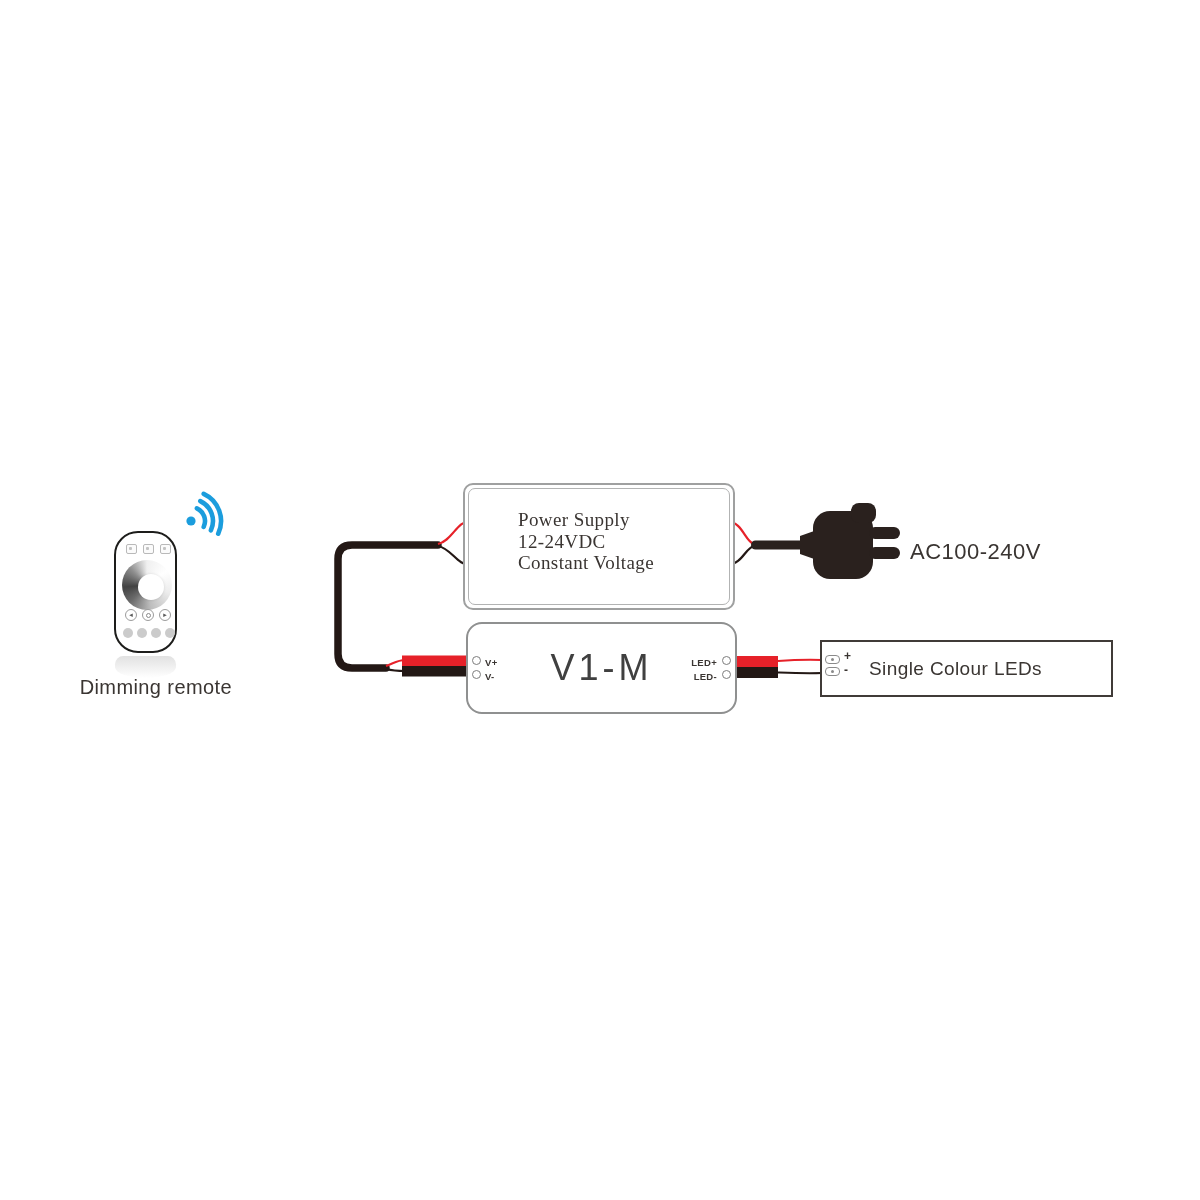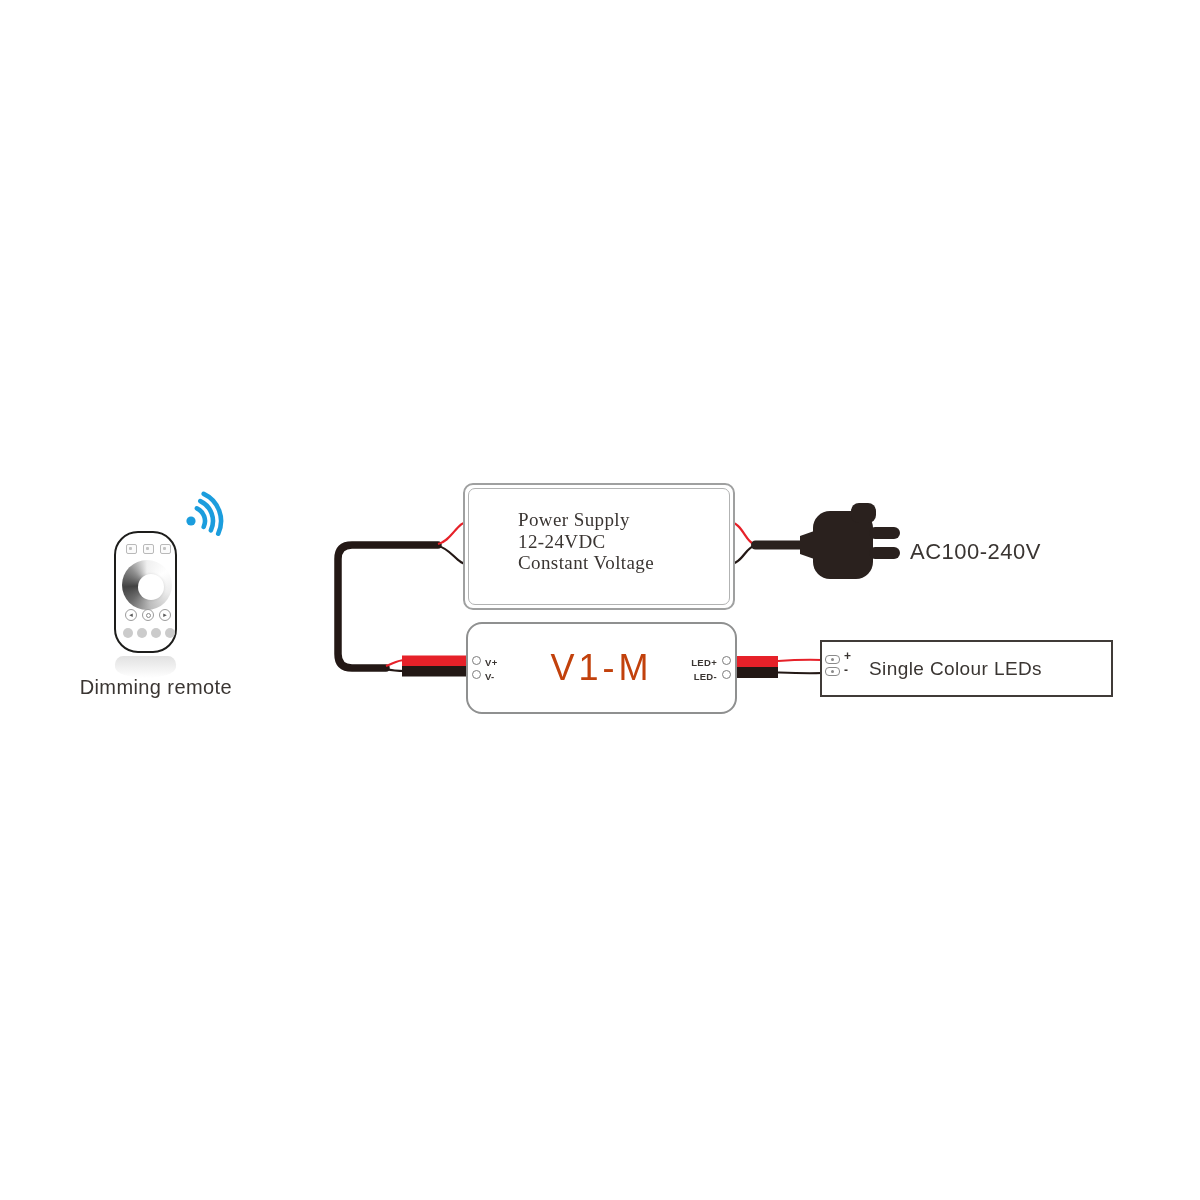--- a/index.html
+++ b/index.html
@@ -43,21 +43,21 @@
     content:"";position:absolute;left:3px;top:3px;right:3px;bottom:3px;
     border:1.5px solid #b2b3b3;border-radius:7px;
   }
   .psu-text{position:absolute;left:53px;top:24px;font-size:19px;line-height:21.5px;letter-spacing:0.4px;white-space:nowrap;}
   
   .ctrl-box{
     left:466px;top:622px;width:271px;height:92px;box-sizing:border-box;
     border:2px solid #8f9090;border-radius:16px;background:#ffffff;
     display:flex;align-items:center;justify-content:center;
   }
-  .ctrl-title{font-size:36px;letter-spacing:4px;color:#c2410c;}
+  .ctrl-title{font-size:36px;letter-spacing:4px;color:#404040;}
   .t-circle{position:absolute;width:9px;height:9px;border:1.3px solid #7d7d7d;border-radius:50%;box-sizing:border-box;background:#fff;}
   .t-label{position:absolute;font-size:9.5px;font-weight:bold;letter-spacing:0.3px;color:#3a3532;white-space:nowrap;}
   
   .led-box{
     left:820px;top:640px;width:293px;height:57px;box-sizing:border-box;
     border:2px solid #403b38;background:#ffffff;
   }
   .led-pad{position:absolute;left:3px;width:15px;height:9px;border:1px solid #8a8a8a;border-radius:4px;box-sizing:border-box;}
   .led-pad i{position:absolute;left:4.5px;top:2px;width:3px;height:3px;border-radius:50%;background:#8a8a8a;}
   .led-sign{position:absolute;left:22px;font-size:12px;font-weight:bold;color:#3a3532;}

